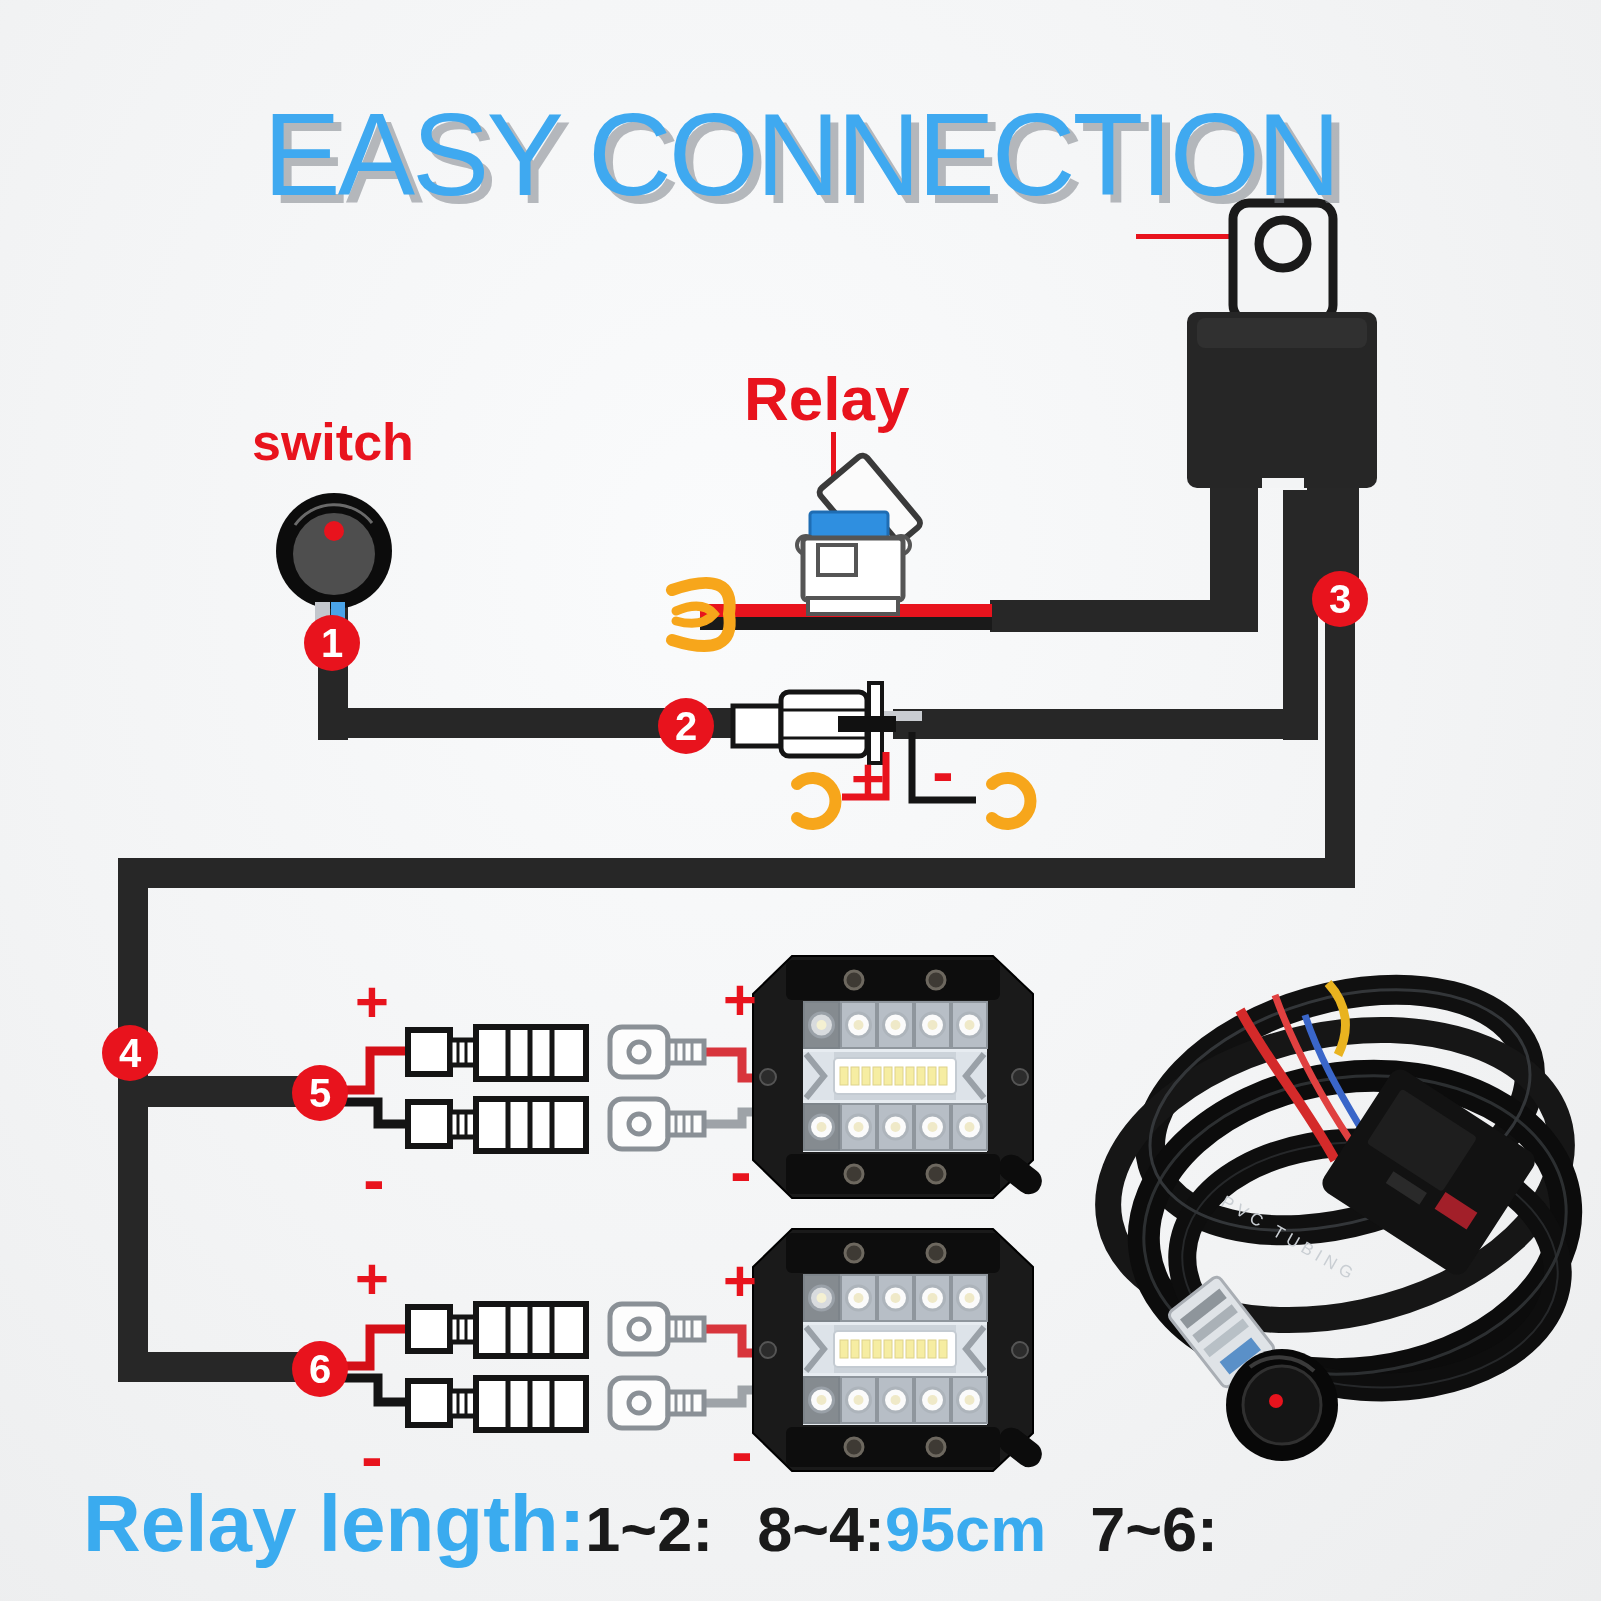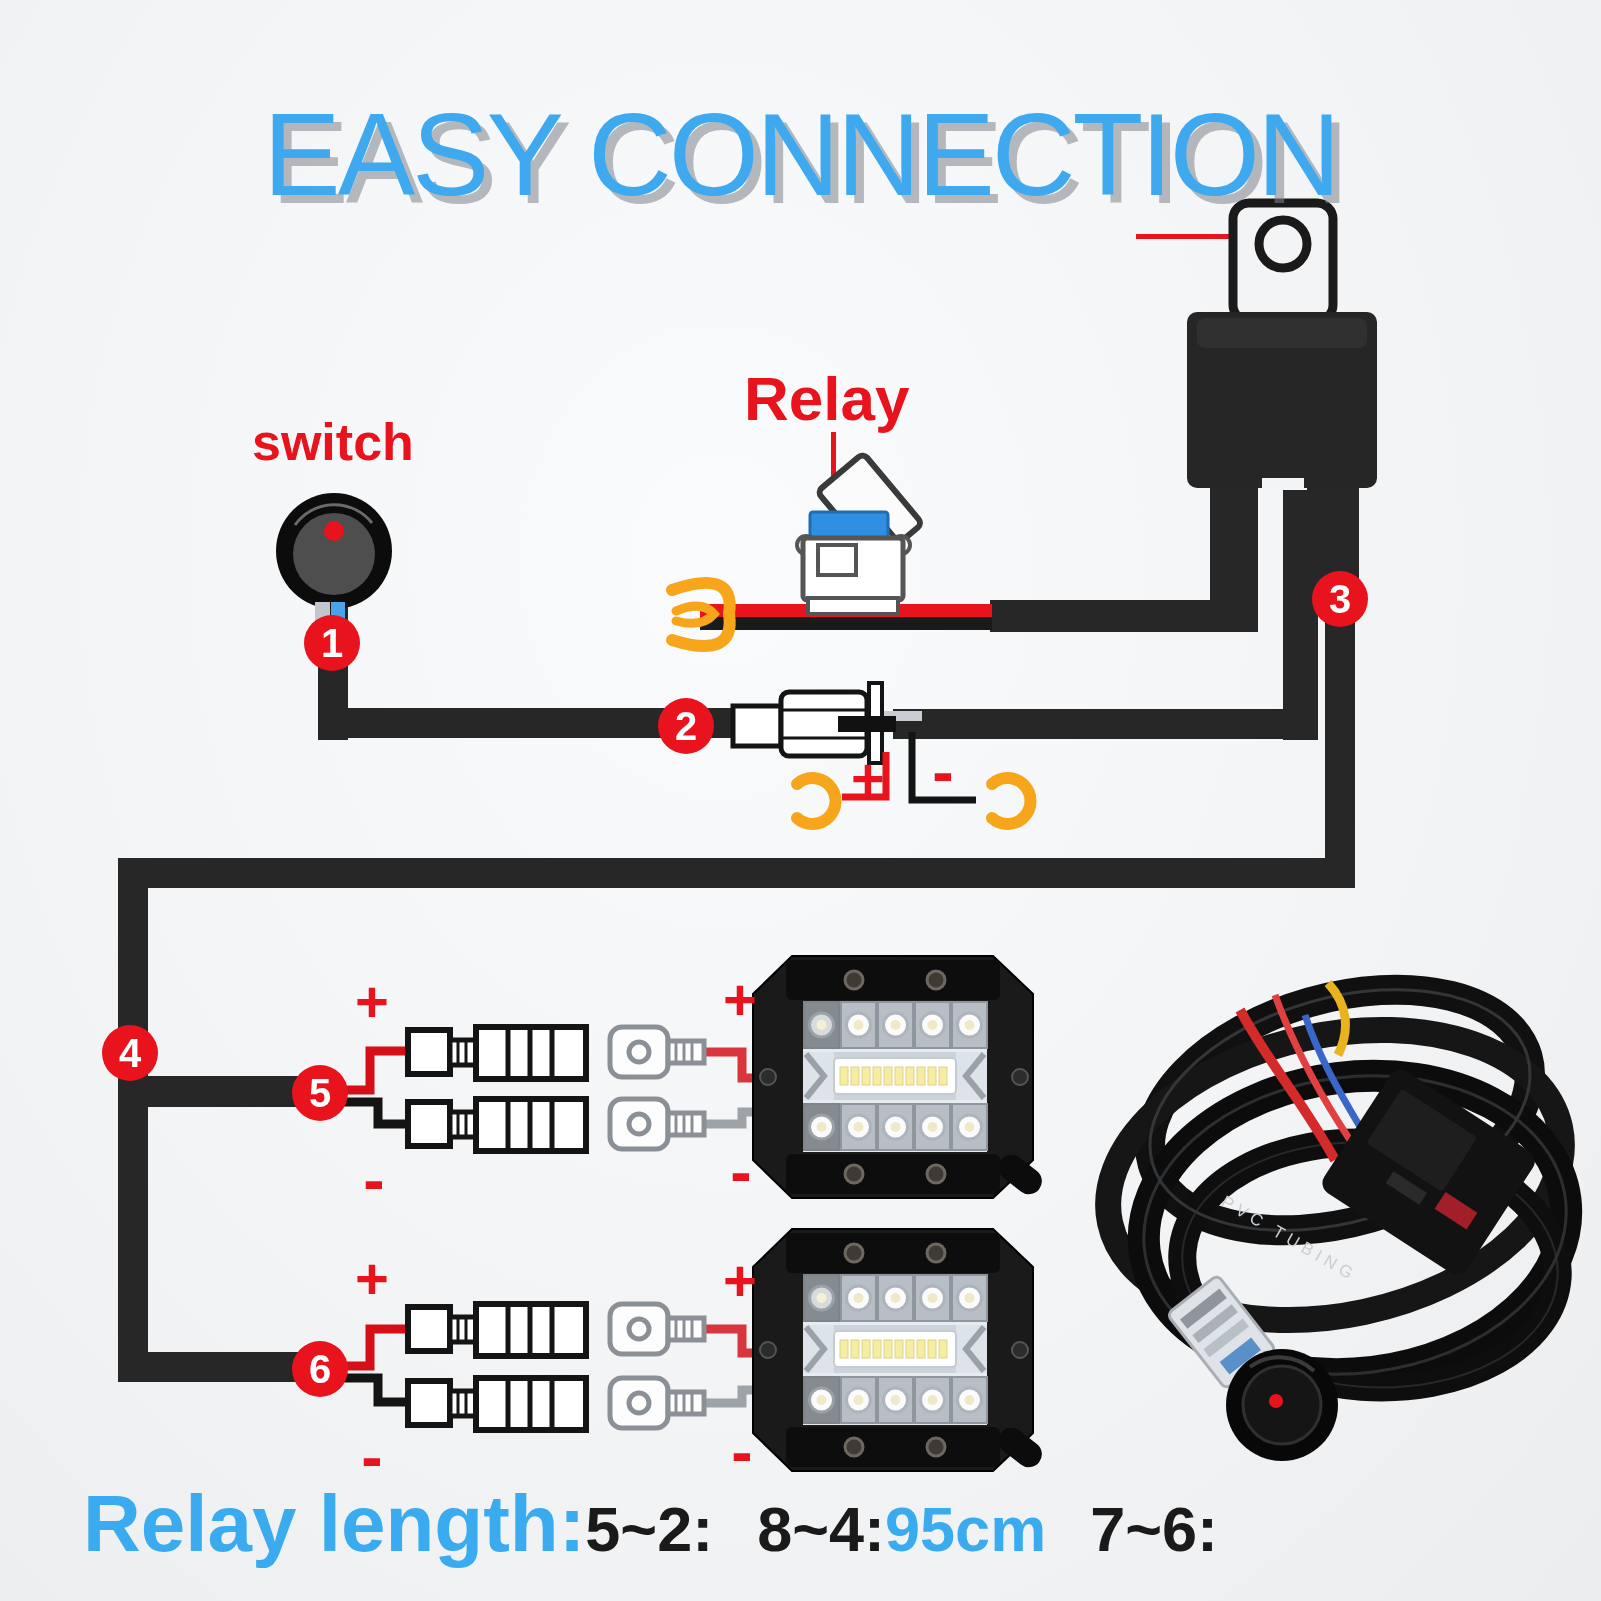--- a/index.html
+++ b/index.html
@@ -265,21 +265,21 @@
 <span class="abs sign" style="left:740px;top:1000px;">+</span>
 <span class="abs sign minus" style="left:741px;top:1172px;">-</span>
 
 <span class="abs sign" style="left:372px;top:1279px;">+</span>
 <span class="abs sign minus" style="left:372px;top:1457px;">-</span>
 <span class="abs sign" style="left:740px;top:1281px;">+</span>
 <span class="abs sign minus" style="left:742px;top:1452px;">-</span>
 
 <div class="abs footer">
   <span class="flabel">Relay length:</span>
-  <span class="range">5~2:</span>
+  <span class="range">1~2:</span>
   <span class="gap"></span>
   <span class="range">8~4:</span>
   <span class="value">95cm</span>
   <span class="gap"></span>
   <span class="range">7~6:</span>
 </div>
 
 </div>
 
 </body></html>

